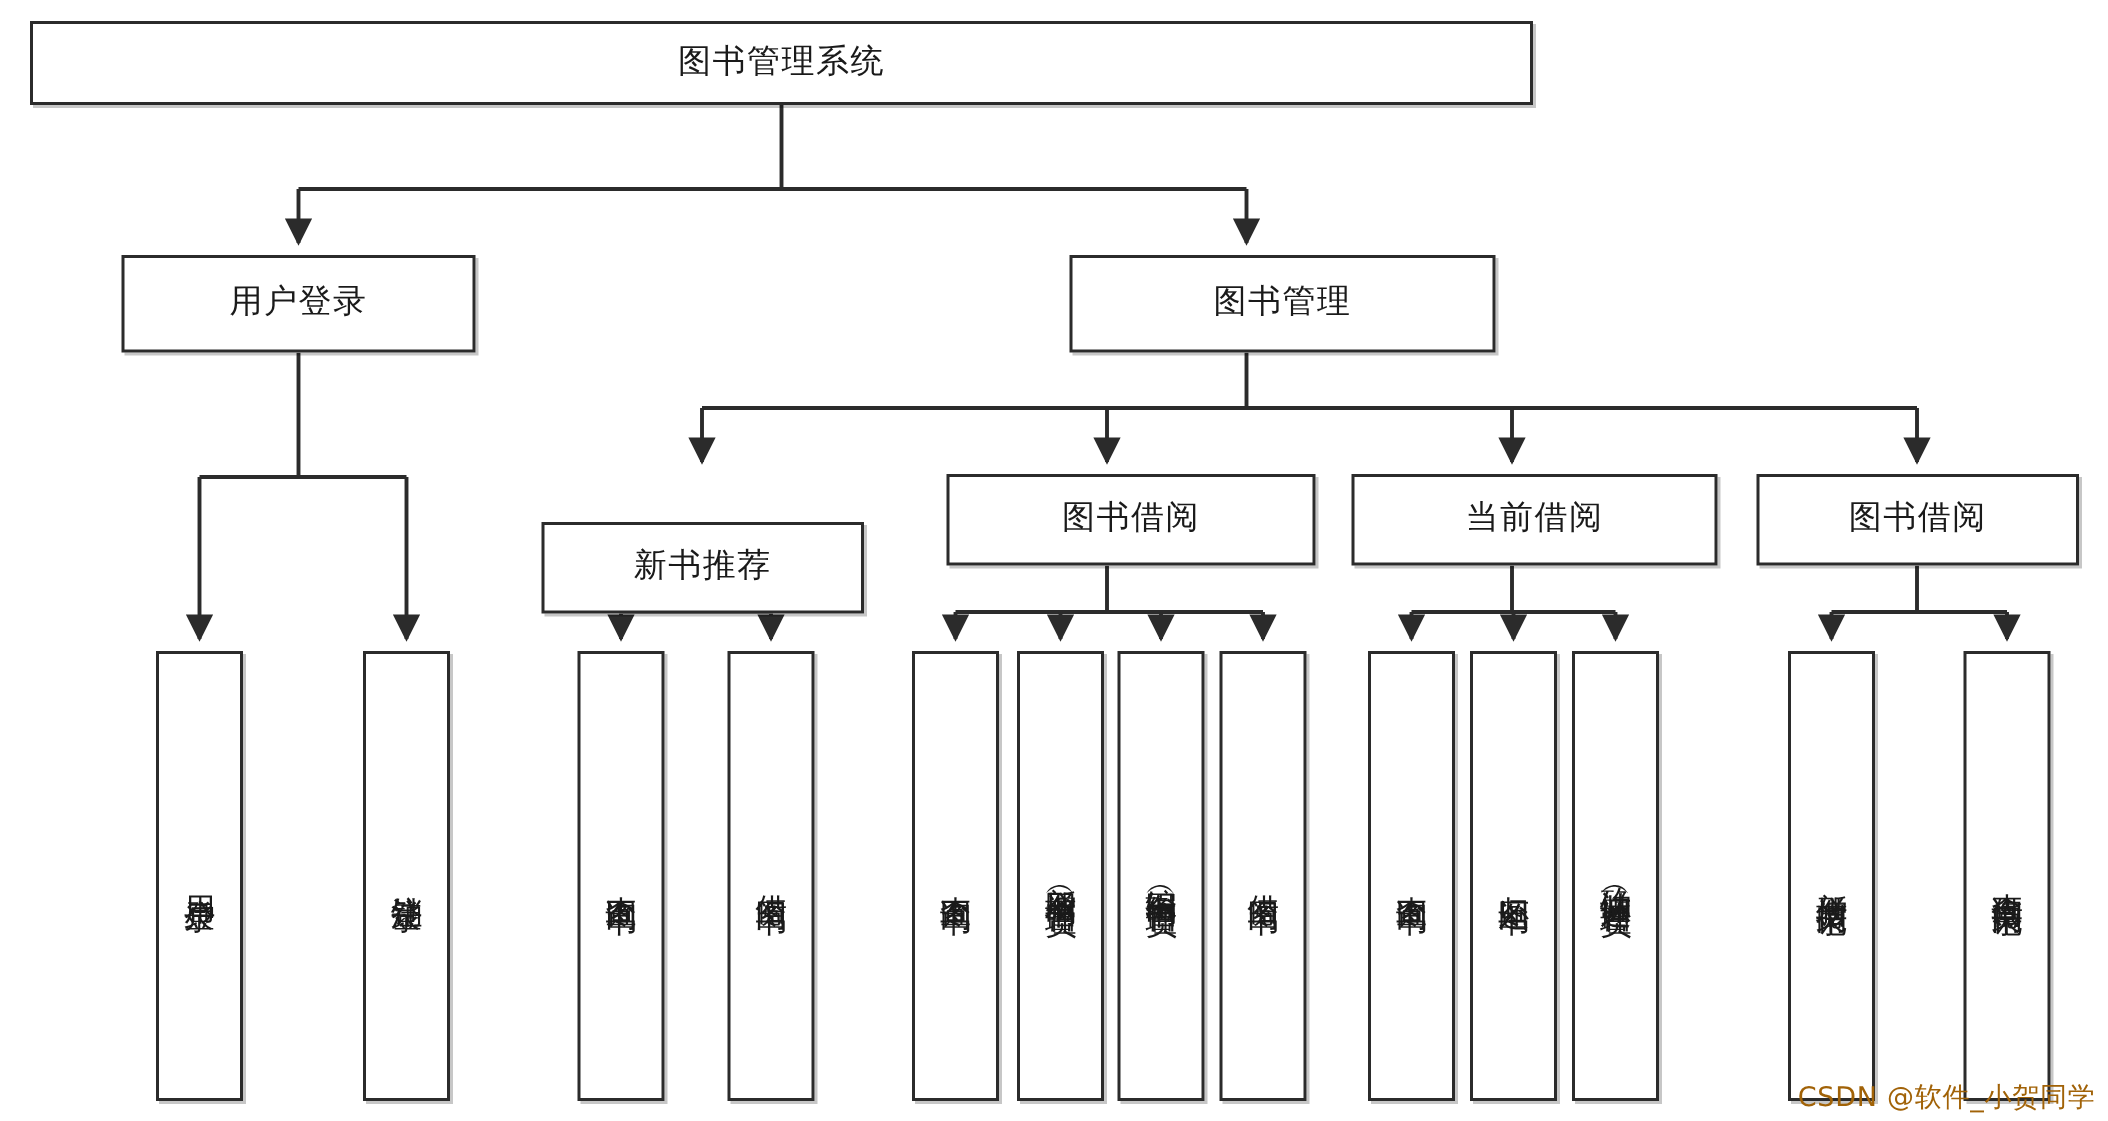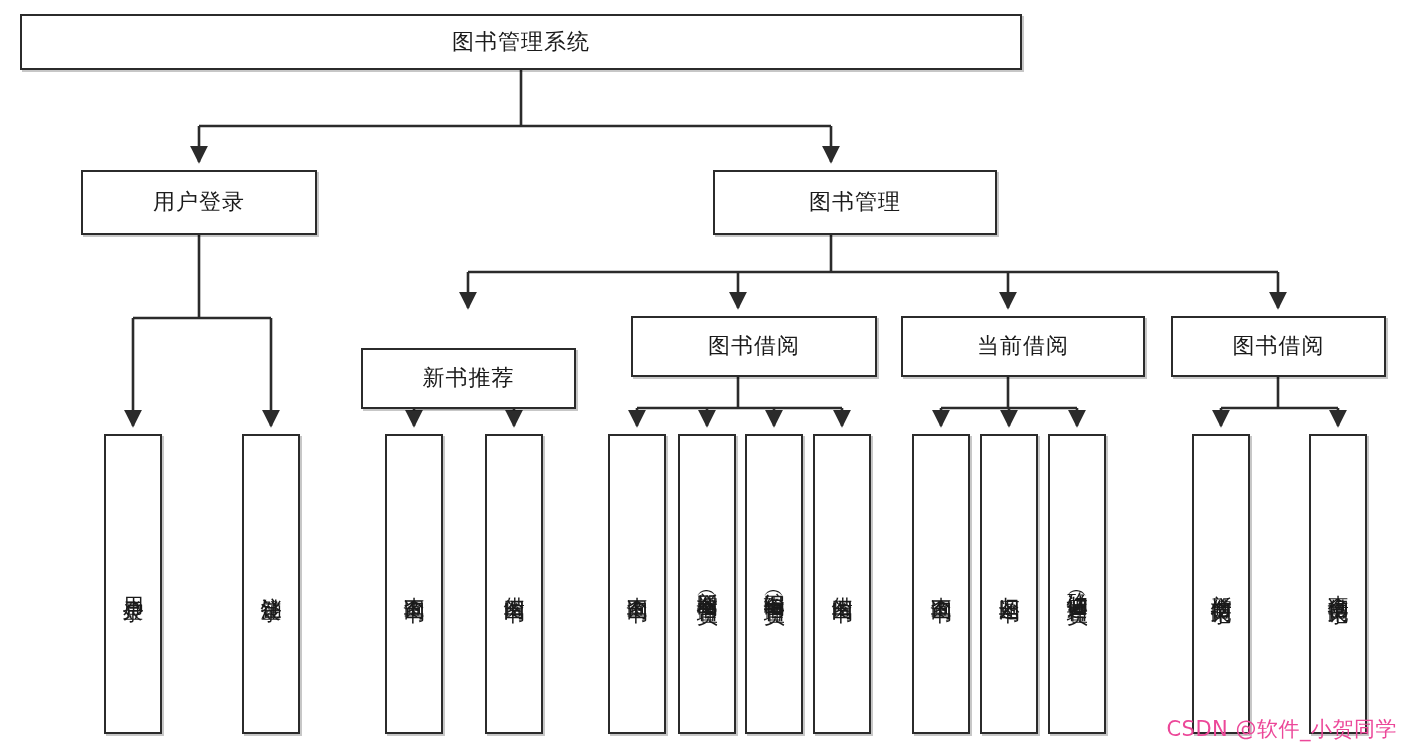--- a/index.html
+++ b/index.html
@@ -51,22 +51,22 @@
   }
   .node.vert .vlabel {
     writing-mode: vertical-rl;
     text-orientation: upright;
     display: block;
   }
   #watermark {
     position: absolute;
     right: 8px;
     bottom: 4px;
-    font-size: 21px;
-    color: #ec4899;
+    font-size: 18px;
+    color: #a16207;
     letter-spacing: 0.5px;
     white-space: nowrap;
     user-select: none;
   }
 </style>
 </head>
 <body>
 
 <div id="canvas">
 

